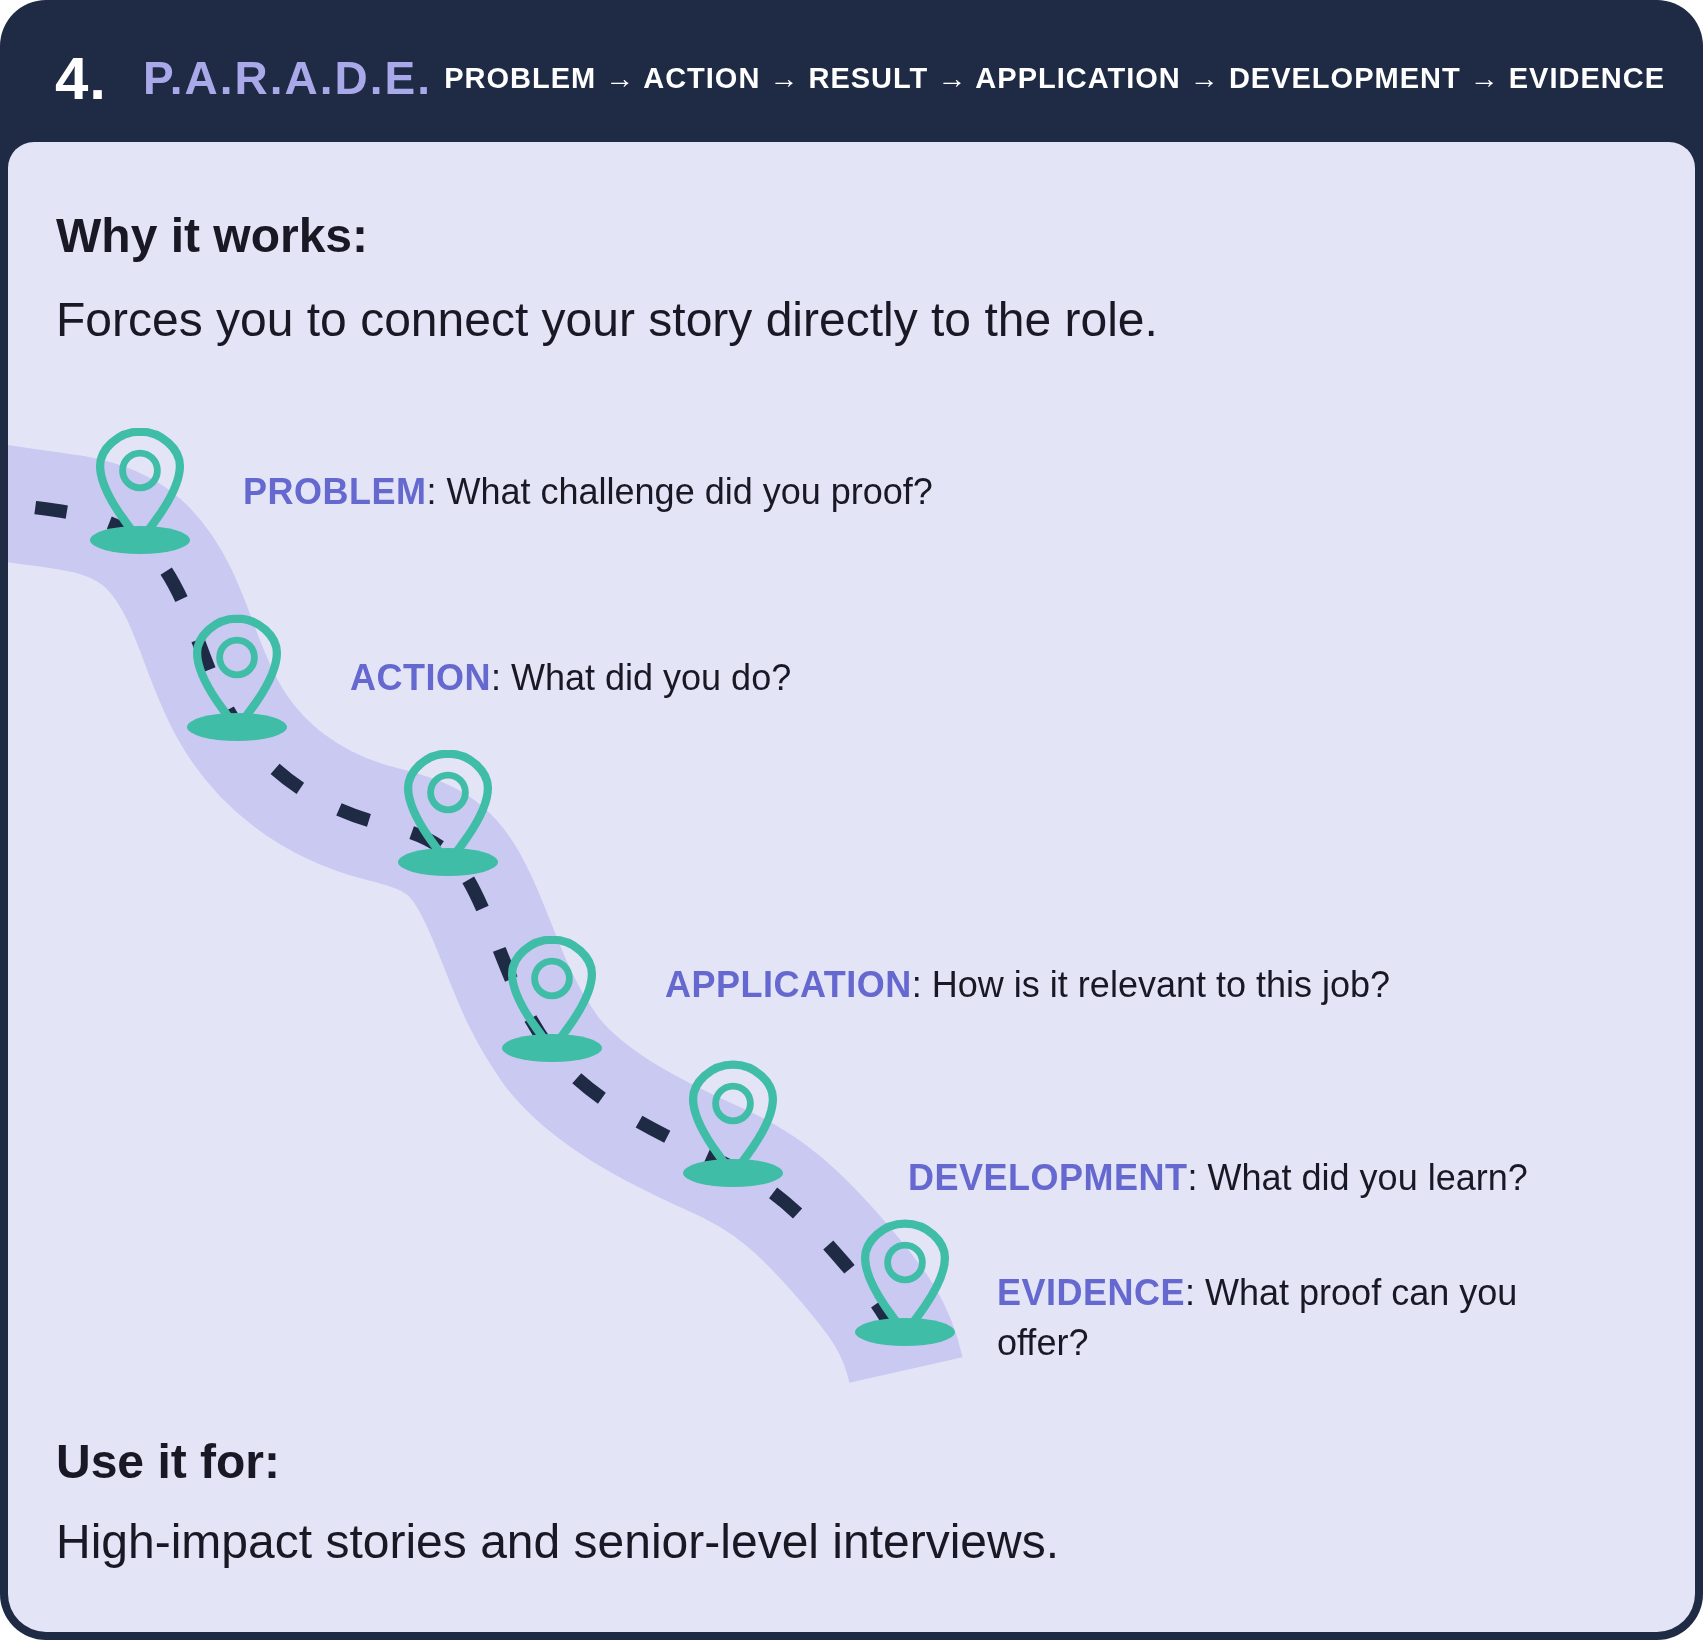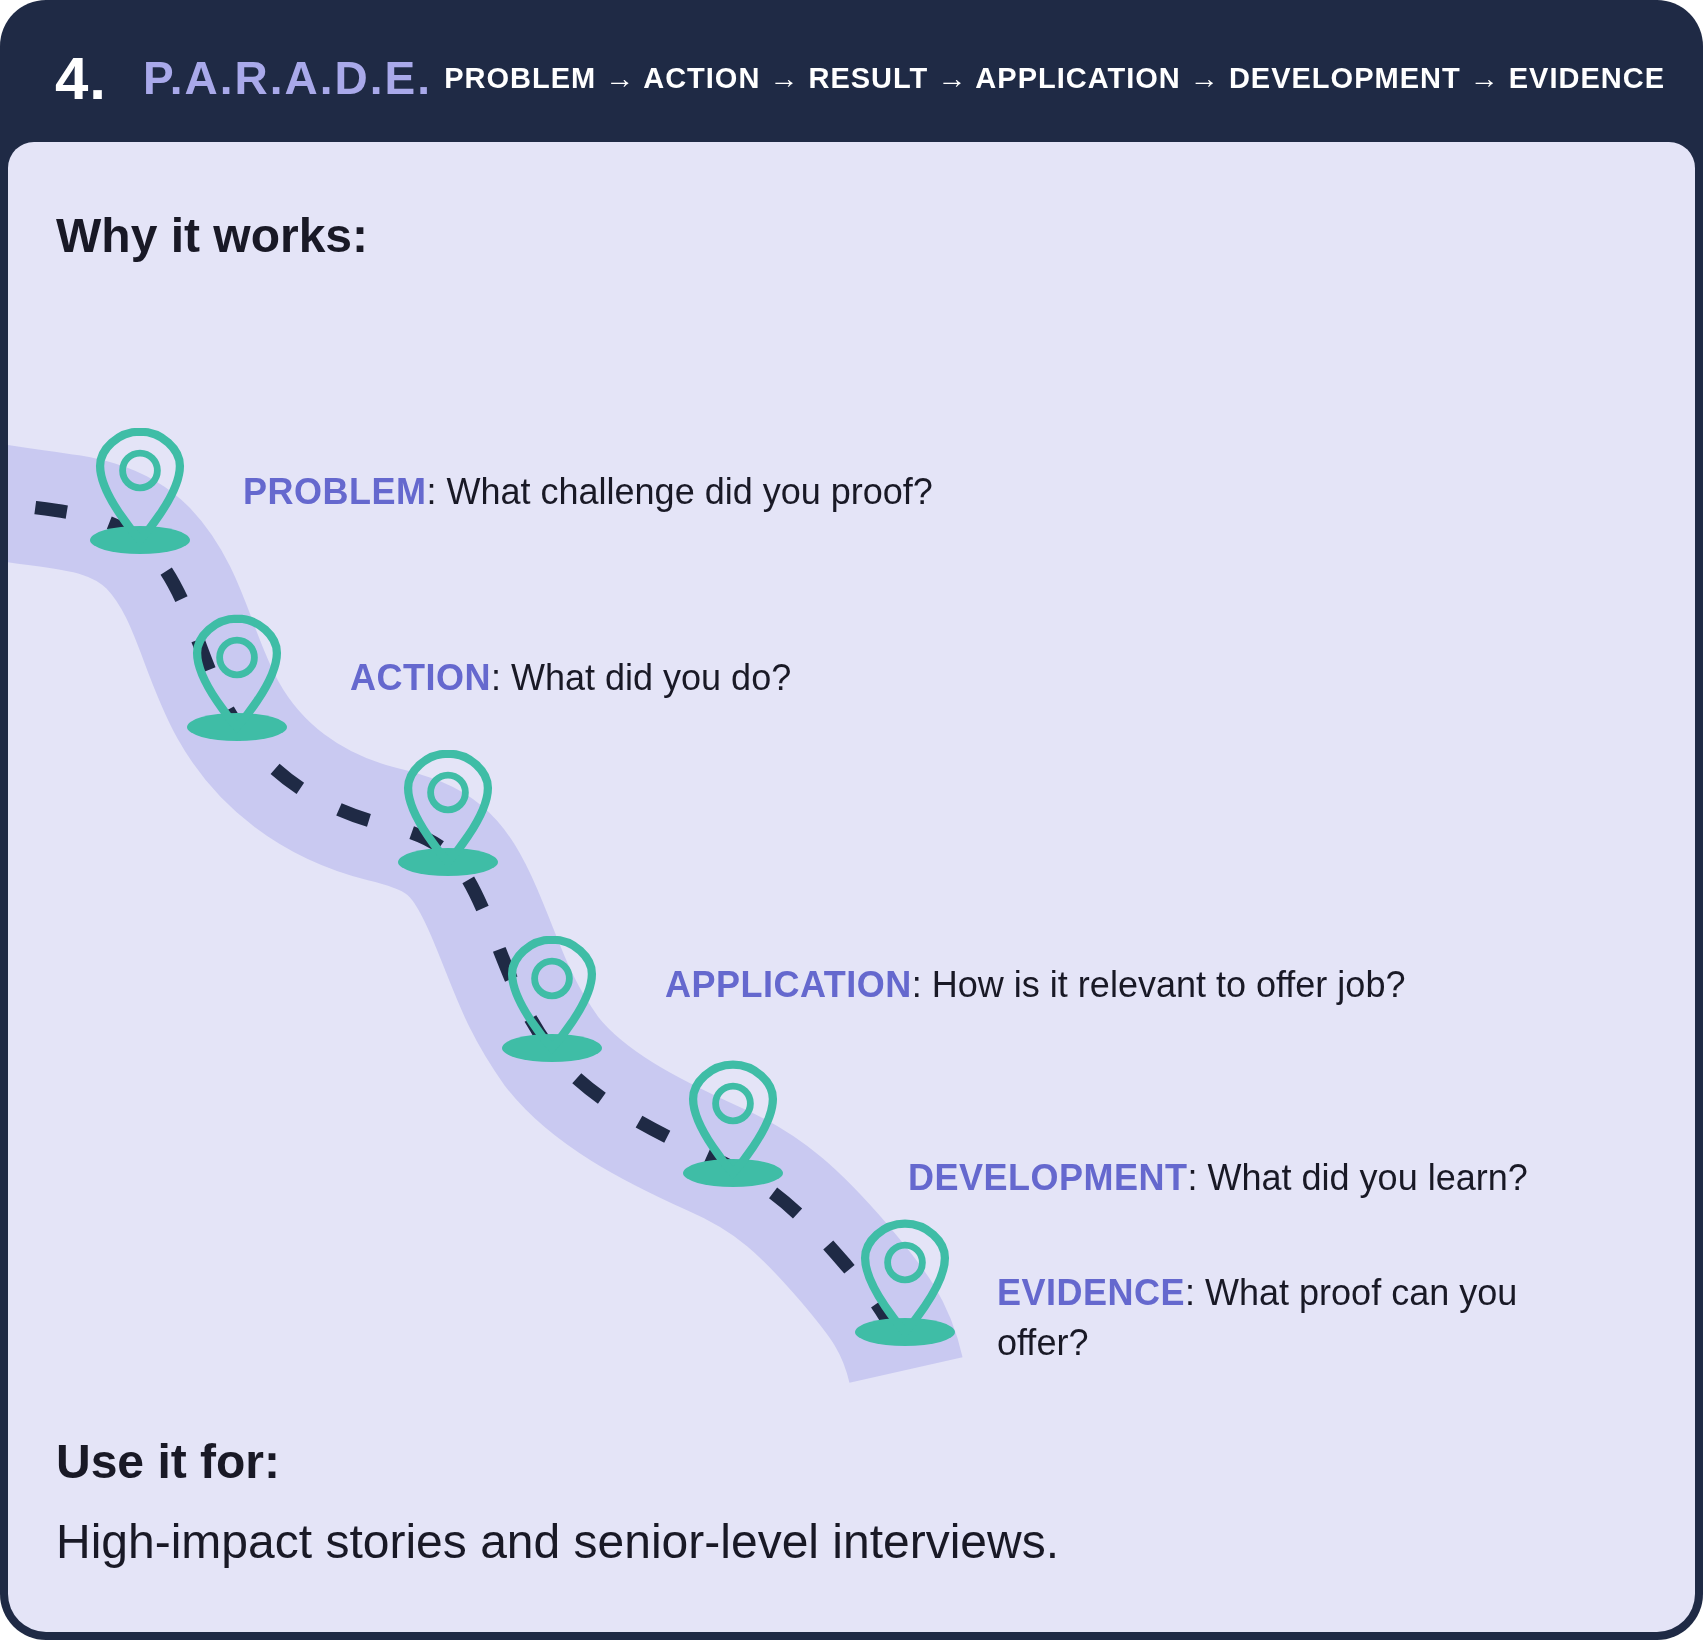--- a/index.html
+++ b/index.html
@@ -112,23 +112,24 @@
       <use href="#pin" x="140" y="540"></use>
       <use href="#pin" x="237" y="727"></use>
       <use href="#pin" x="448" y="862"></use>
       <use href="#pin" x="552" y="1048"></use>
       <use href="#pin" x="733" y="1173"></use>
       <use href="#pin" x="905" y="1332"></use>
     </g>
   </svg>
 
   <div class="big-line big-bold why-heading">Why it works:</div>
+  <div class="big-line why-text">Forces you to connect your story directly to the role.</div>
 
   <div class="step-label step-0"><span class="kw">PROBLEM</span><span>: What challenge did you proof?</span></div>
   <div class="step-label step-1"><span class="kw">ACTION</span><span>: What did you do?</span></div>
-  <div class="step-label step-3"><span class="kw">APPLICATION</span><span>: How is it relevant to offer job?</span></div>
+  <div class="step-label step-3"><span class="kw">APPLICATION</span><span>: How is it relevant to this job?</span></div>
   <div class="step-label step-4"><span class="kw">DEVELOPMENT</span><span>: What did you learn?</span></div>
   <div class="step-label step-5"><span class="kw">EVIDENCE</span><span>: What proof can you offer?</span></div>
 
   <div class="big-line big-bold use-heading">Use it for:</div>
   <div class="big-line use-text">High-impact stories and senior-level interviews.</div>
 
 </div>
 
 </body></html>

